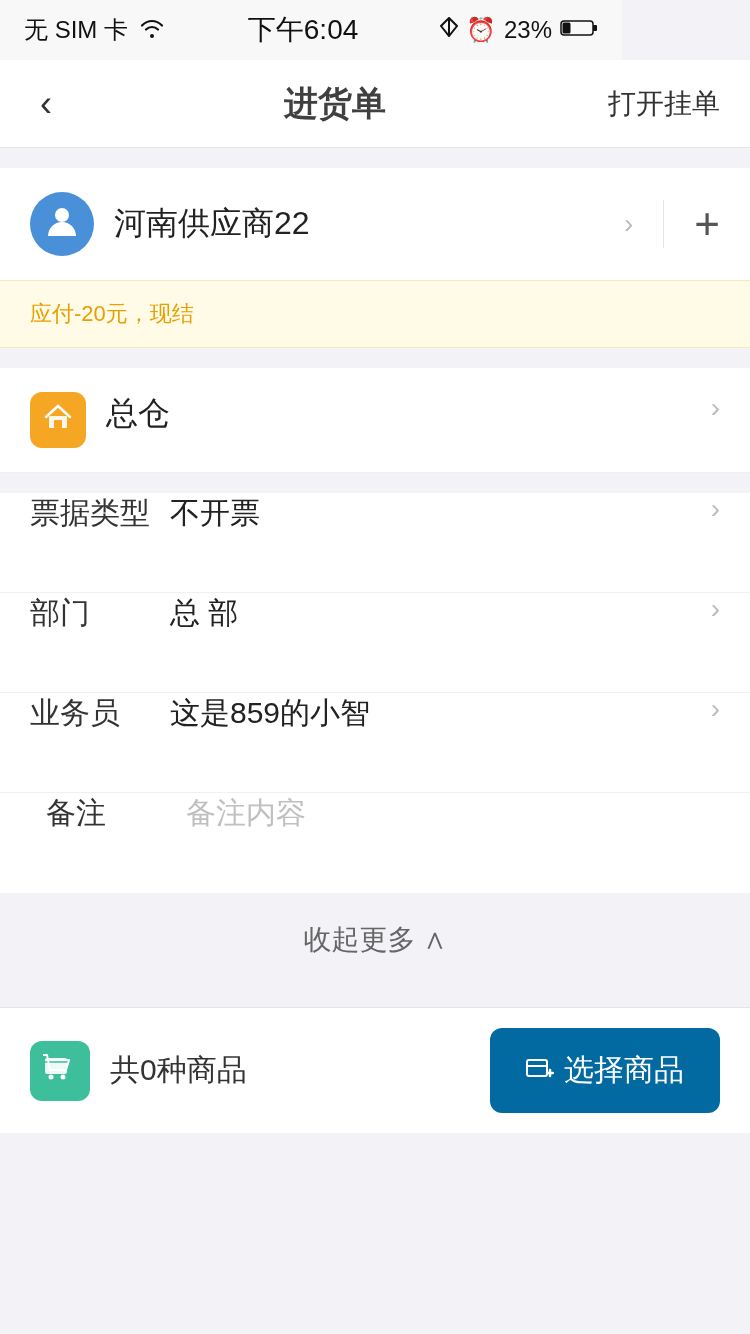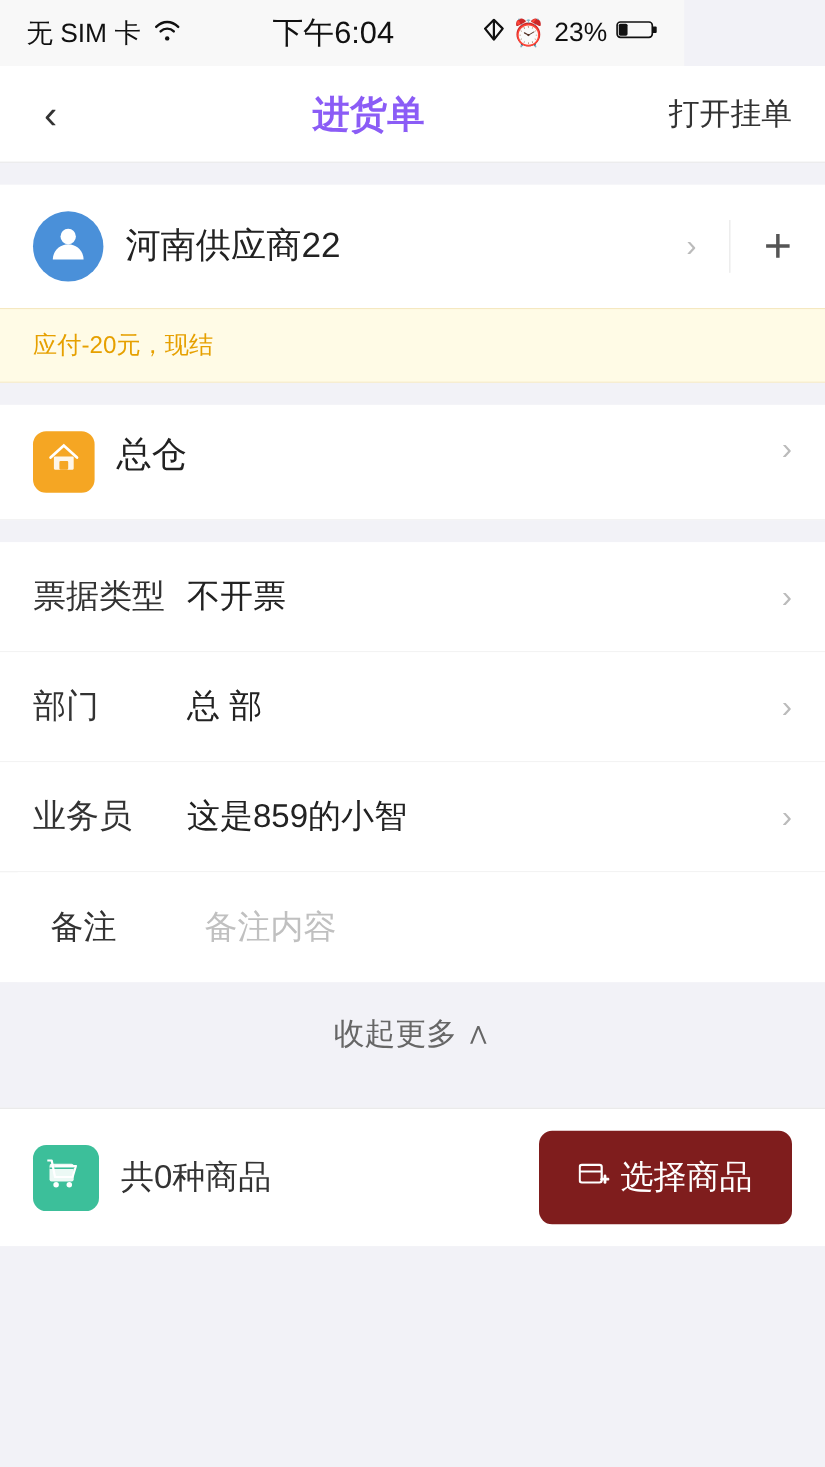--- a/index.html
+++ b/index.html
@@ -41,21 +41,21 @@
     }
     .nav-back {
       font-size: 36px;
       color: #333;
       cursor: pointer;
       padding: 10px;
     }
     .nav-title {
       font-size: 34px;
       font-weight: 600;
-      color: #8b5cf6;
+      color: #404040;
     }
     .nav-action {
       font-size: 28px;
       color: #333;
       cursor: pointer;
     }
 
     
     .section-gap {
       height: 20px;
@@ -138,21 +138,21 @@
       justify-content: center;
       margin-right: 20px;
     }
     .warehouse-icon-inner { font-size: 30px; color: #fff; }
     .warehouse-label { flex: 1; font-size: 32px; color: #222; }
     .chevron { font-size: 28px; color: #bbb; }
 
     
     .form-row {
       display: flex;
-      align-items: center;
+      align-items: flex-start;
       padding: 0 30px;
       height: 100px;
       background: #fff;
       border-bottom: 1px solid #f0f0f0;
     }
     .form-label {
       font-size: 30px;
       color: #333;
       width: 130px;
       flex-shrink: 0;
@@ -194,21 +194,21 @@
       border-radius: 12px;
       background: #3cbf9a;
       display: flex;
       align-items: center;
       justify-content: center;
       flex-shrink: 0;
     }
     .product-icon-inner { font-size: 30px; color: #fff; }
     .product-count { flex: 1; font-size: 30px; color: #333; }
     .select-btn {
-      background: #7f1d1d;
+      background: #0369a1;
       color: #fff;
       border: none;
       border-radius: 12px;
       padding: 22px 36px;
       font-size: 30px;
       cursor: pointer;
       display: flex;
       align-items: center;
       gap: 10px;
       white-space: nowrap;

